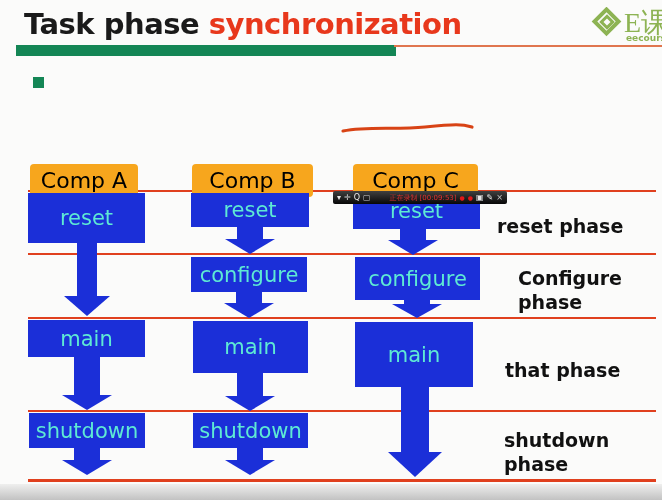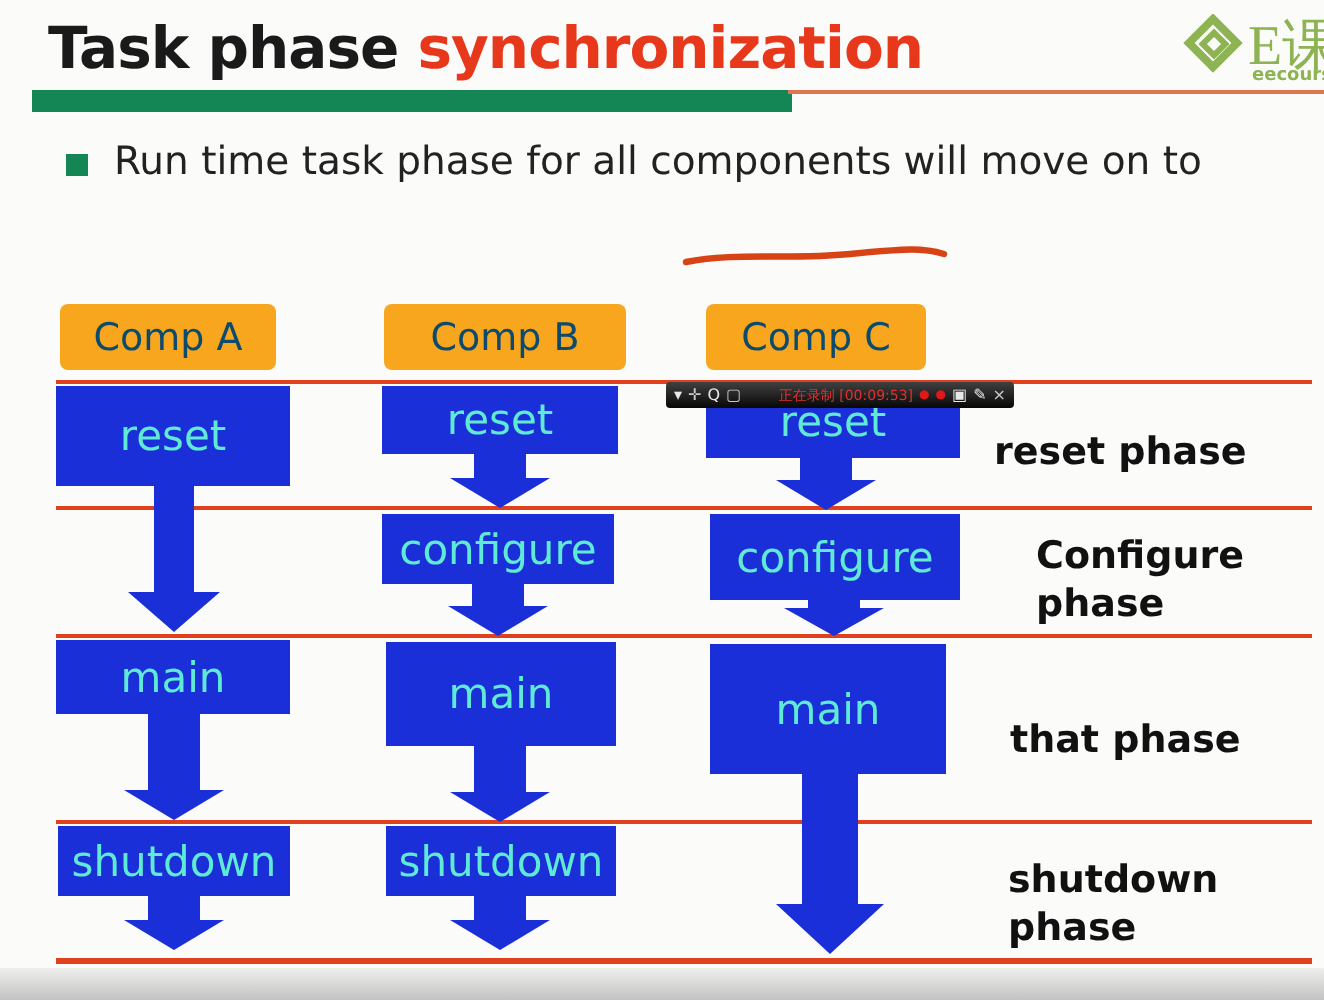--- a/index.html
+++ b/index.html
@@ -17,22 +17,22 @@
   .logo-icon{left:591px;top:7px;}
   .logo-text{left:624px;top:4px;font-family:"Liberation Serif",serif;font-size:28px;color:#8db353;white-space:nowrap;}
   .logo-sub{left:626px;top:33px;font-size:9px;font-weight:bold;color:#8db353;white-space:nowrap;}
   
   .bullet-square{left:33px;top:77px;width:11px;height:11px;background:#148655;}
   .bullet-text{left:57px;top:69px;font-size:19.5px;line-height:24.5px;color:#222;white-space:nowrap;}
   .bullet-text .hl{color:#e03818;}
   .squiggle{left:340px;top:120px;}
   
   .red-line{left:28px;width:628px;height:2px;background:#e0401e;}
-  .comp-box{background:#f7a61d;border-radius:4px;color:#0c4a6e;font-size:19px;
-    display:flex;align-items:center;justify-content:center;}
+  .comp-box{background:#f7a61d;border-radius:4px;color:#000000;font-size:22px;
+    display:flex;align-items:center;justify-content:center;margin-top:12px;}
   .blue-box{background:#1b2fd8;color:#5eead4;font-size:21px;
     display:flex;align-items:center;justify-content:center;}
   .stem{position:absolute;background:#1b2fd8;}
   .head{position:absolute;width:0;height:0;border-style:solid;border-color:#1b2fd8 transparent transparent transparent;}
   .phase-label{font-size:19px;font-weight:bold;color:#111;line-height:24px;}
   
   .rec-toolbar{left:333px;top:191px;width:174px;height:13px;z-index:30;
     background:linear-gradient(#404040,#070707);border-radius:2px;
     display:flex;align-items:center;gap:3px;padding:0 4px;box-sizing:border-box;
     font-size:8px;color:#c8c8c8;white-space:nowrap;}
@@ -55,37 +55,36 @@
   <svg width="32" height="34" viewBox="0 0 32 34">
     <rect x="7" y="6" width="17" height="17" fill="none" stroke="#8db353" stroke-width="4" transform="rotate(45 15.5 14.5)"></rect>
     <rect x="12" y="11" width="8" height="8" fill="none" stroke="#8db353" stroke-width="3" transform="rotate(45 16 15)"></rect>
   </svg>
 </div>
 <div class="abs logo-text">E课</div>
 <div class="abs logo-sub">eecourse</div>
 
 <div class="abs bullet-square"></div>
 <div class="abs bullet-text">
-  <div>Run time task phase for all components will move on to</div>
 </div>
 <div class="abs squiggle">
   <svg width="136" height="14" viewBox="0 0 136 14">
     <path d="M3,10 C28,5 55,9 85,6 S122,3 132,6" fill="none" stroke="#d84315" stroke-width="3.2" stroke-linecap="round"></path>
   </svg>
 </div>
 
 <div class="abs red-line" style="top:190px;"></div>
 <div class="abs red-line" style="top:253px;"></div>
 <div class="abs red-line" style="top:317px;"></div>
 <div class="abs red-line" style="top:410px;"></div>
 <div class="abs red-line" style="top:479px;height:3px;"></div>
 
 <div class="abs comp-box" style="left:30px;top:152px;width:108px;height:33px;">Comp A</div>
 <div class="abs comp-box" style="left:192px;top:152px;width:121px;height:33px;">Comp B</div>
-<div class="abs comp-box" style="left:353px;top:152px;width:110px;height:33px;">Comp C</div>
+<div class="abs comp-box" style="left:353px;top:152px;width:125px;height:33px;">Comp C</div>
 
 <div class="abs blue-box" style="left:28px;top:193px;width:117px;height:50px;">reset</div>
 <div class="stem" style="left:77px;top:243px;width:20px;height:55px;"></div>
 <div class="head" style="left:64px;top:296px;border-width:20px 23px 0 23px;"></div>
 <div class="abs blue-box" style="left:28px;top:320px;width:117px;height:37px;">main</div>
 <div class="stem" style="left:74px;top:357px;width:26px;height:39px;"></div>
 <div class="head" style="left:62px;top:395px;border-width:15px 25px 0 25px;"></div>
 <div class="abs blue-box" style="left:29px;top:413px;width:116px;height:35px;">shutdown</div>
 <div class="stem" style="left:74px;top:448px;width:26px;height:13px;"></div>
 <div class="head" style="left:62px;top:460px;border-width:15px 25px 0 25px;"></div>

